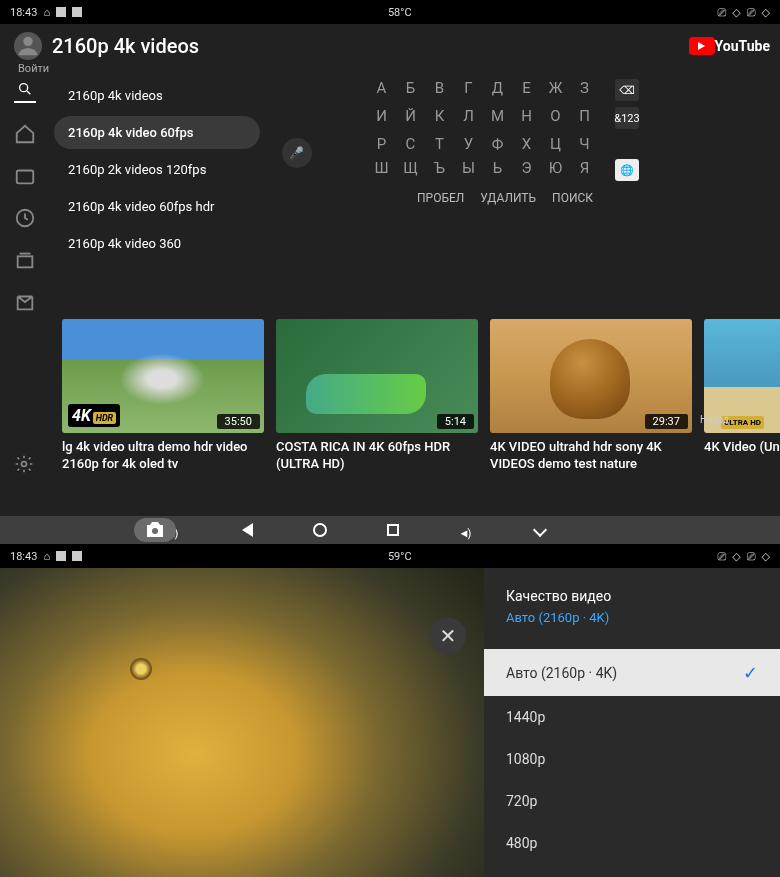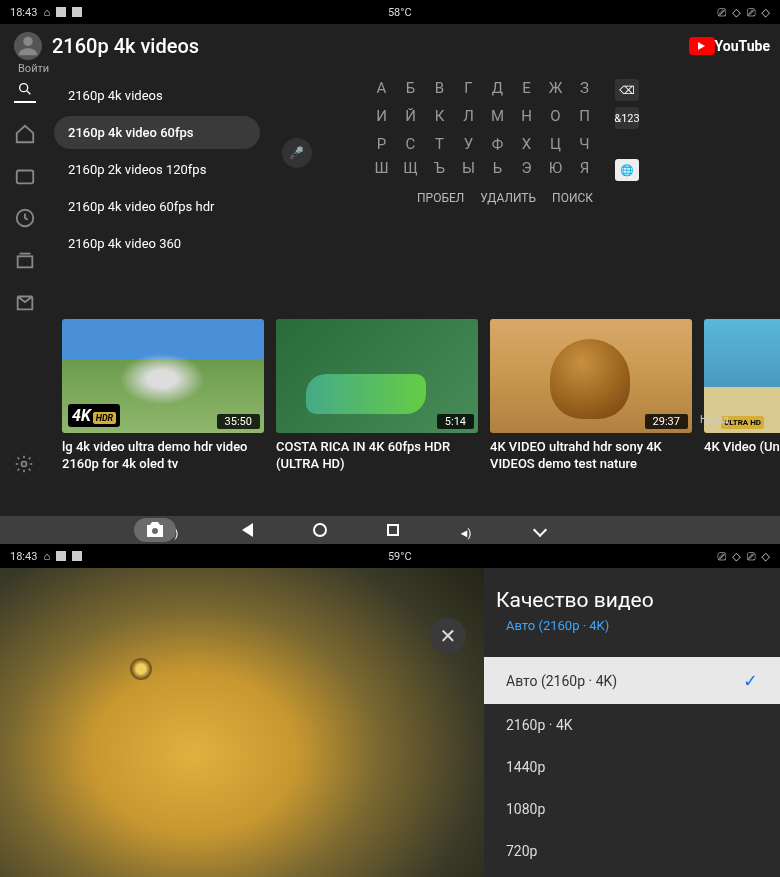--- a/index.html
+++ b/index.html
@@ -63,21 +63,21 @@
 .nav-chev { width:10px; height:10px; border-right:2px solid #fff; border-bottom:2px solid #fff; transform:rotate(45deg); }
 
 
 .scr2 { display:flex; height:412px; background:#000; position:relative; }
 .video { flex:1; position:relative; background:radial-gradient(ellipse at 40% 45%, #e0b040 0%, #c89830 25%, #7a6830 45%, #3a3a28 70%, #1a1a10 100%); }
 .lizard-eye { position:absolute; top:90px; left:130px; width:22px; height:22px; background:radial-gradient(circle,#f0d060 30%,#806020 60%,#402810 100%); border-radius:50%; }
 .close-btn { position:absolute; top:50px; right:18px; width:36px; height:36px; background:#3a3a3a; border-radius:50%; display:flex; align-items:center; justify-content:center; font-size:20px; color:#ddd; }
 .back-lbl { position:absolute; top:386px; left:700px; font-size:10px; color:#ccc; z-index:3; }
 
 .quality { width:296px; background:#2a2a2a; padding:20px 0; }
-.q-title { font-size:21px; padding:0 12px; margin-bottom:6px; }
+.q-title { font-size:14px; padding:0 22px; margin-bottom:6px; }
 .q-sub { font-size:13px; color:#3ea6ff; padding:0 22px; margin-bottom:24px; }
 .q-opt { padding:13px 22px; font-size:14px; color:#ddd; display:flex; align-items:center; }
 .q-opt.selected { background:#e8e8e8; color:#333; }
 .q-check { margin-left:auto; color:#1a73e8; font-size:18px; }
 
 svg { width:100%; height:100%; }
 .spkr::before { content:'◄'; font-size:11px; }
 .spkr::after { content:')'; font-size:11px; margin-left:-2px; }
 </style>
 </head>
@@ -293,21 +293,21 @@
 <div class="scr2">
   <div class="video">
     <div class="lizard-eye"></div>
     <div class="close-btn">✕</div>
   </div>
   <div class="quality">
     <div class="q-title">Качество видео</div>
     <div class="q-sub">Авто (2160p · 4K)</div>
     <div id="qopts">
         <div class="q-opt selected">Авто (2160p · 4K)<span class="q-check">✓</span></div>
-        <div class="q-opt">2160p · 4K</div>
         <div class="q-opt">1440p</div>
         <div class="q-opt">1080p</div>
         <div class="q-opt">720p</div>
+        <div class="q-opt">480p</div>
         <div class="q-opt">360p</div>
         <div class="q-opt">240p</div>
       </div>
   </div>
 </div>
 
 </body></html>

